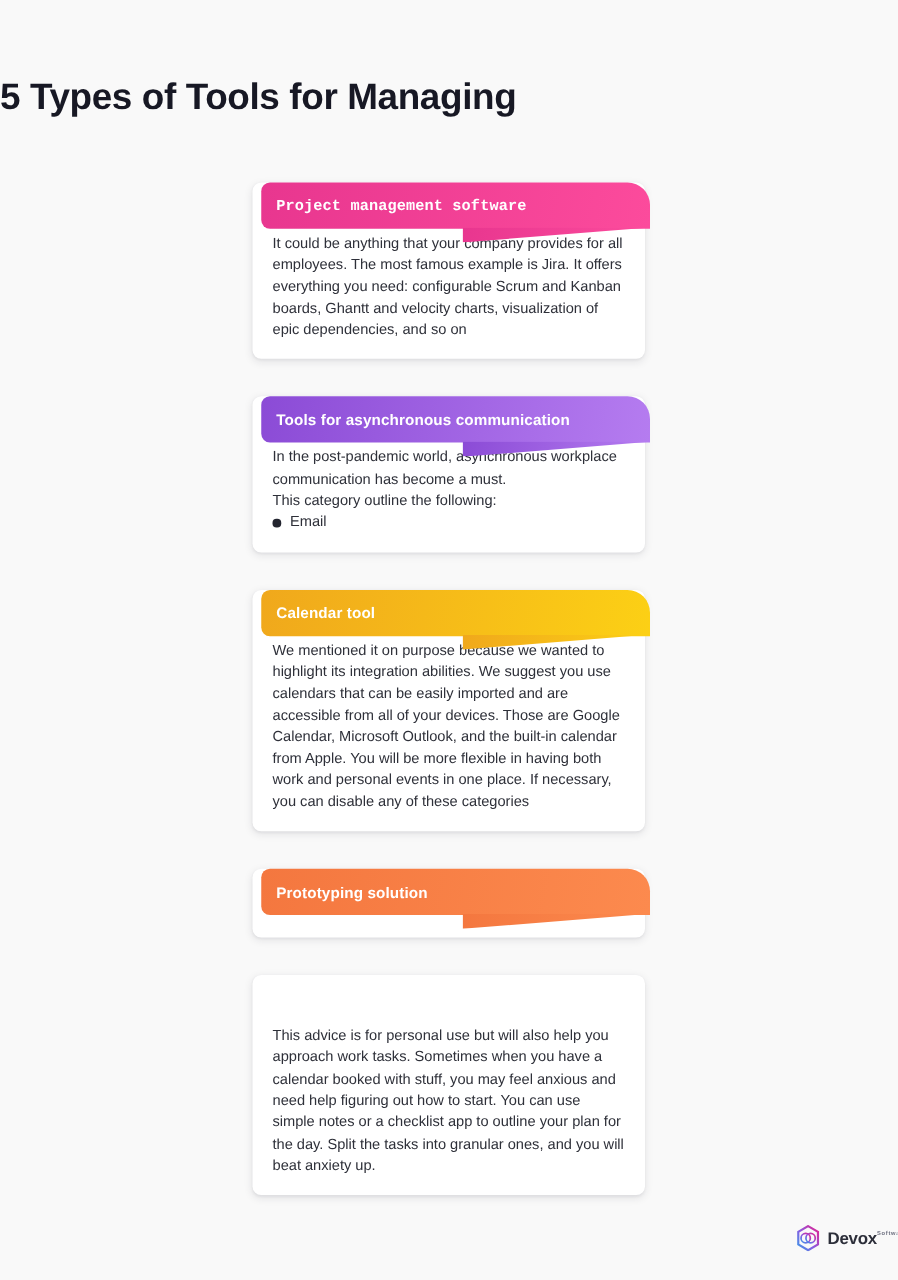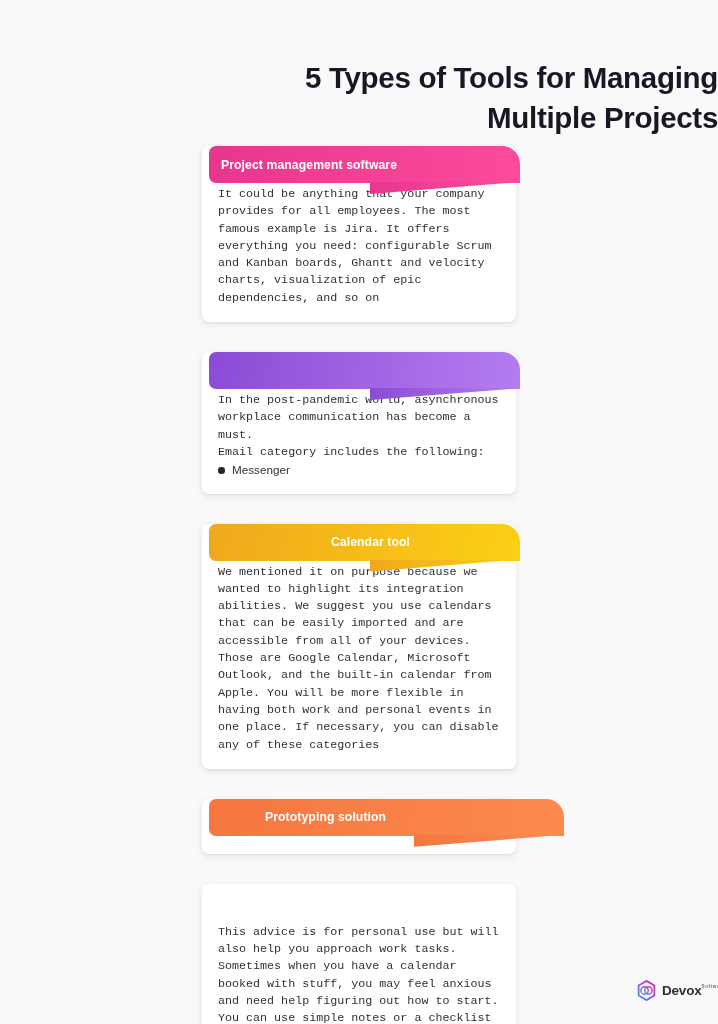--- a/index.html
+++ b/index.html
@@ -22,21 +22,21 @@
     height: 1024px;
     box-sizing: border-box;
   }
 
   
   .title {
     position: absolute;
     top: 38px;
     left: 0;
     width: 718px;
-    text-align: right;
+    text-align: left;
     font-size: 29.5px;
     line-height: 40px;
     font-weight: 700;
     letter-spacing: -0.3px;
     color: #171824;
   }
   .title-line {
     display: block;
   }
 
@@ -97,21 +97,20 @@
   .card-body {
     position: relative;
     z-index: 0;
     padding: 0 16px 0 16px;
     font-size: 11.7px;
     line-height: 17.3px;
     color: #2e3039;
   }
   .card-body p {
     margin: 0 0 0 0;
-    font-family: Liberation Mono, monospace;
   }
   .bullets {
     list-style: none;
     margin: 0;
     padding: 0;
   }
   .bullets li {
     position: relative;
     padding-left: 14px;
     line-height: 17.3px;
@@ -160,56 +159,56 @@
     margin-top: 1px;
   }
 </style>
 </head>
 <body>
 
 <div class="page">
 
   <h1 class="title">
     <span class="title-line">5 Types of Tools for Managing</span>
-    <span class="title-line">Multiple Projects</span>
   </h1>
 
   <div class="cards" id="cards-container">
       <div class="card">
-        <div class="card-banner" style="background: linear-gradient(100deg, rgb(232, 54, 143) 0%, rgb(252, 75, 156) 100%);">
+        <div class="card-banner" style="background: linear-gradient(100deg, rgb(232, 54, 143) 0%, rgb(252, 75, 156) 100%); font-family: Liberation Mono, monospace;">
           <span class="card-banner-label">Project management software</span>
           <div class="card-banner-tail" style="background: linear-gradient(100deg, rgb(232, 54, 143) 0%, rgb(252, 75, 156) 100%); clip-path: polygon(0% 0%, 100% 0%, 100% 0%, 0% 100%);"></div>
         </div>
         <div class="card-body">
           <p style="white-space: pre-line;">It could be anything that your company provides for all employees. The most famous example is Jira. It offers everything you need: configurable Scrum and Kanban boards, Ghantt and  velocity charts, visualization of epic dependencies, and so on</p>
         </div>
       </div>
       <div class="card">
         <div class="card-banner" style="background: linear-gradient(100deg, rgb(139, 75, 214) 0%, rgb(181, 124, 240) 100%);">
+          <span class="card-banner-label">Tools for asynchronous communication</span>
           <div class="card-banner-tail" style="background: linear-gradient(100deg, rgb(139, 75, 214) 0%, rgb(181, 124, 240) 100%); clip-path: polygon(0% 0%, 100% 0%, 100% 0%, 0% 100%);"></div>
         </div>
         <div class="card-body">
           <p style="white-space: pre-line;">In the post-pandemic world, asynchronous workplace communication has become a must.
-Email category includes the following:</p>
+This category outline the following:</p>
           <ul class="bullets">
-            <li><span class="dot"></span><span>Messenger</span></li>
+            <li><span class="dot"></span><span>Email</span></li>
           </ul>
         </div>
       </div>
       <div class="card">
-        <div class="card-banner" style="background: linear-gradient(100deg, rgb(240, 168, 28) 0%, rgb(252, 208, 21) 100%); justify-content: center;">
+        <div class="card-banner" style="background: linear-gradient(100deg, rgb(240, 168, 28) 0%, rgb(252, 208, 21) 100%);">
           <span class="card-banner-label">Calendar tool</span>
           <div class="card-banner-tail" style="background: linear-gradient(100deg, rgb(240, 168, 28) 0%, rgb(252, 208, 21) 100%); clip-path: polygon(0% 0%, 100% 0%, 100% 0%, 0% 100%);"></div>
         </div>
         <div class="card-body">
           <p style="white-space: pre-line;">We mentioned it on purpose because we wanted to highlight its integration abilities. We suggest you use calendars that can be easily imported and are accessible from all of your devices. Those are Google Calendar, Microsoft Outlook, and the built-in calendar from Apple. You will be more flexible in having both work and personal events in one place. If necessary, you can disable any of these categories</p>
         </div>
       </div>
       <div class="card">
-        <div class="card-banner" style="background: linear-gradient(100deg, rgb(244, 119, 63) 0%, rgb(252, 138, 78) 100%); padding-left: 44px;">
+        <div class="card-banner" style="background: linear-gradient(100deg, rgb(244, 119, 63) 0%, rgb(252, 138, 78) 100%);">
           <span class="card-banner-label">Prototyping solution</span>
           <div class="card-banner-tail" style="background: linear-gradient(100deg, rgb(244, 119, 63) 0%, rgb(252, 138, 78) 100%); clip-path: polygon(0% 0%, 100% 0%, 100% 0%, 0% 100%);"></div>
         </div>
       </div>
       <div class="card">
         <div class="card-body">
           <p style="white-space: pre-line;">This advice is for personal use but will also help you approach work tasks. Sometimes when you have a calendar booked with stuff, you may feel anxious and need help figuring out how to start. You can use simple notes or a checklist app to outline your plan for the day. Split the tasks into granular ones, and you will beat anxiety up.</p>
         </div>
       </div>
     </div>

